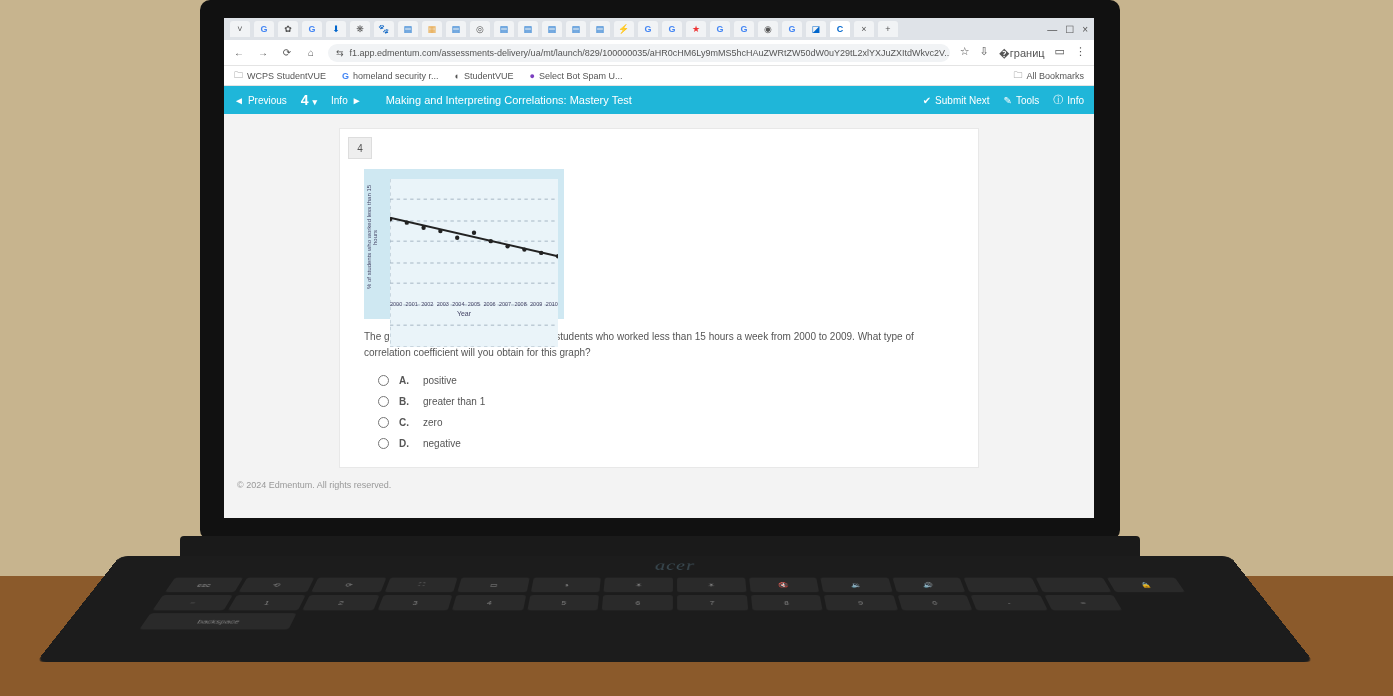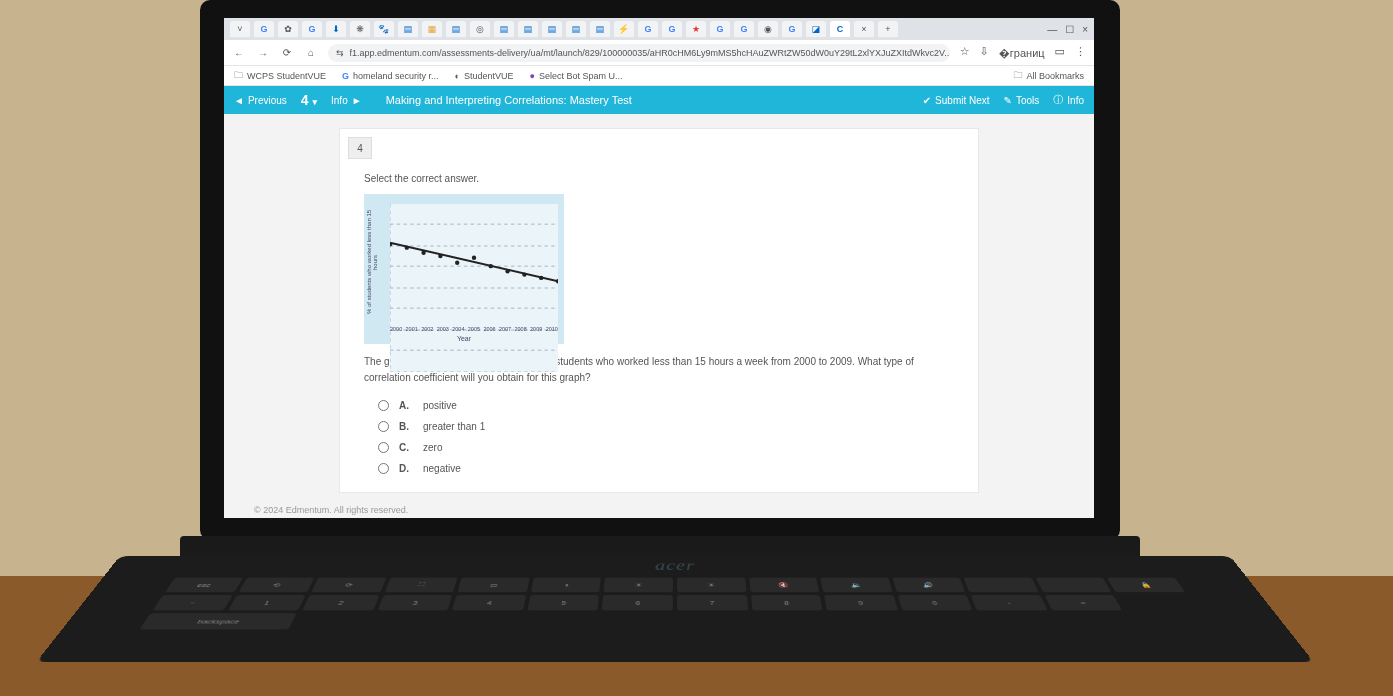--- a/index.html
+++ b/index.html
@@ -53,21 +53,21 @@
   .chart .ylabel { position:absolute; left:2px; top:10px; bottom:24px; width:12px; font-size:6px; color:#446; writing-mode:vertical-rl; transform:rotate(180deg); text-align:center; }
   .chart .xticks { position:absolute; left:26px; right:6px; bottom:12px; display:flex; justify-content:space-between; font-size:5.5px; color:#446; }
 
   .qtext { line-height:1.6; margin-bottom:14px; color:#555; }
 
   .options { display:flex; flex-direction:column; gap:10px; padding-left:14px; }
   .opt { display:flex; align-items:center; gap:10px; font-size:10px; color:#555; cursor:pointer; }
   .opt input { width:11px; height:11px; }
   .opt .letter { font-weight:bold; width:14px; }
 
-  .footer { font-size:9px; color:#999; padding:12px 0 0 30px; }
+  .footer { font-size:9px; color:#999; padding:12px 0 0 13px; }
 
   
   .hinge { position:absolute; left:0; top:536px; width:960px; height:24px; background:#1a1a1a; border-radius:4px; }
   .deck { position:absolute; left:-60px; top:556px; width:1110px; height:150px; background:#1c1c1c; transform:perspective(900px) rotateX(52deg); transform-origin:top center; border-radius:8px; }
   .brand { position:absolute; left:0; right:0; top:4px; text-align:center; color:#3a4a52; font-style:italic; font-size:20px; font-family:Georgia,serif; letter-spacing:1px; }
   .keys { position:absolute; left:70px; right:70px; top:34px; bottom:14px; display:grid; grid-template-columns:repeat(14,1fr); grid-auto-rows:22px; gap:4px; }
   .key { background:#2a2a2a; border-radius:3px; color:#888; font-size:8px; display:flex; align-items:center; justify-content:center; }
   .key.wide { grid-column:span 2; }
 </style>
 </head>
@@ -242,21 +242,20 @@
             <span>ⓘ</span>
             <span>Info</span>
           </span>
       </div>
     </div>
 
     <div class="content-wrap">
       <div class="page-card">
         <div class="qnum-box">4</div>
         <div class="card-body">
-          <div class="prompt">Select the correct answer.</div>
 
           <div class="chart">
             <div class="ylabel">% of students who worked less than 15 hours</div>
             <svg class="plot" viewBox="0 0 100 100" preserveAspectRatio="none">
               <g class="grid">
                 <line x1="0" y1="12" x2="100" y2="12"></line>
                   <line x1="0" y1="25" x2="100" y2="25"></line>
                 <line x1="0" y1="37" x2="100" y2="37"></line>
                   <line x1="0" y1="50" x2="100" y2="50"></line>
                 <line x1="0" y1="62" x2="100" y2="62"></line>

